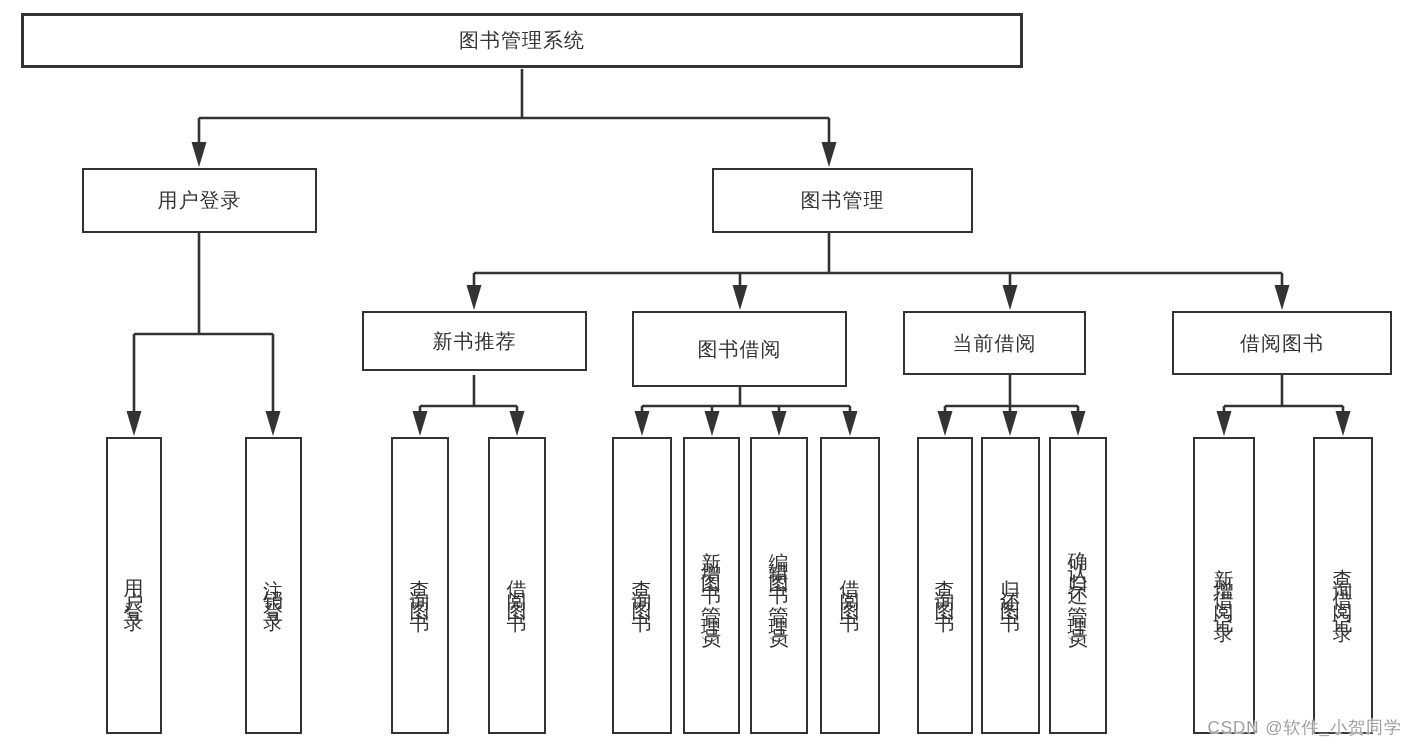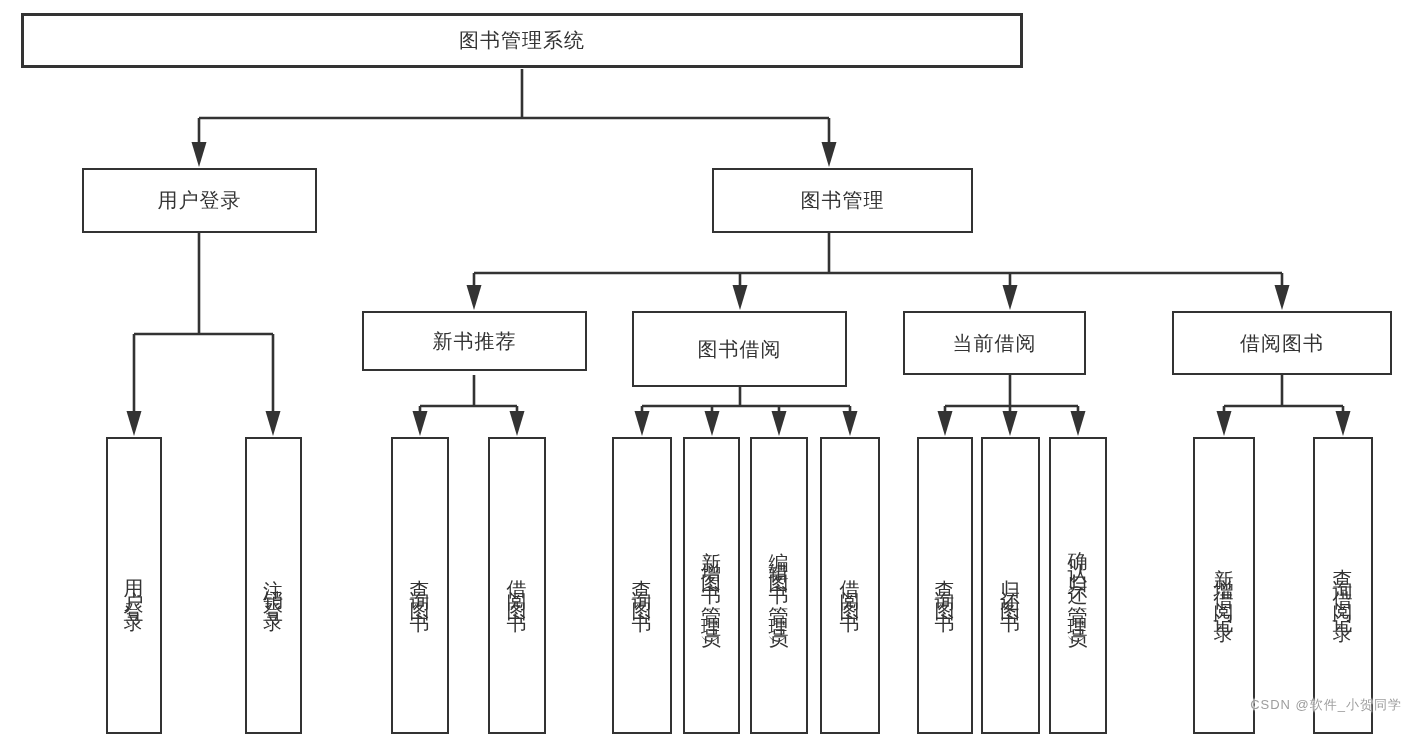--- a/index.html
+++ b/index.html
@@ -18,22 +18,22 @@
     display:flex;align-items:center;justify-content:center;
     white-space:nowrap;
   }
   .hbox{font-size:20px;letter-spacing:1px;}
   .root-box{border-width:3px;}
   .vbox{
     writing-mode:vertical-rl;text-orientation:mixed;
     font-size:20px;line-height:1;letter-spacing:11px;
   }
   .watermark{
-    position:absolute;right:3px;top:696px;
-    font-size:13px;letter-spacing:1px;
+    position:absolute;right:3px;top:716px;
+    font-size:17px;letter-spacing:1px;
     color:var(--wm,#9e9e9e);
     text-shadow:0 0 3px #fff,1px 1px 2px #fff,-1px -1px 2px #fff;
   }
 </style>
 </head>
 <body>
 
 <div class="canvas">
 
   <svg class="wires" viewBox="0 0 1405 747" aria-hidden="true">

